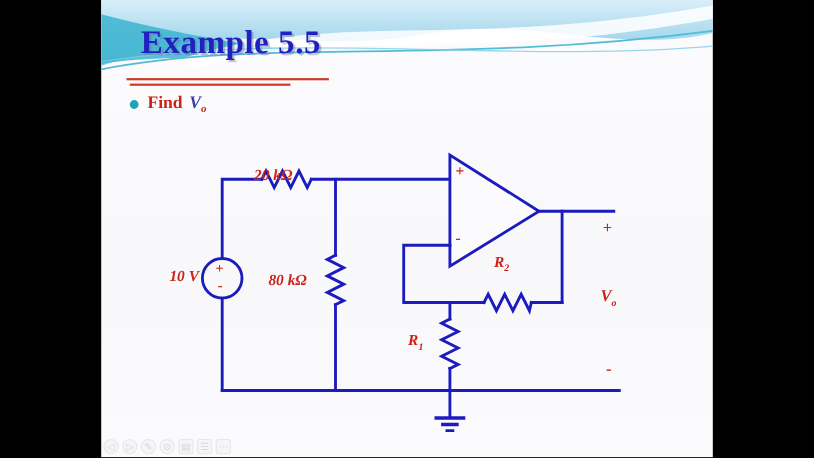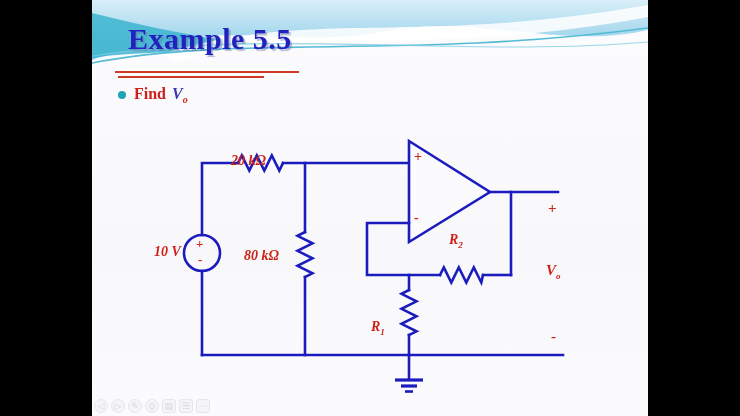--- a/index.html
+++ b/index.html
@@ -96,21 +96,21 @@
         <path d="M303,380 L331,380" stroke-width="3.2"></path>
         <path d="M309,386 L325,386" stroke-width="3.2"></path>
         <path d="M313,391.5 L321,391.5" stroke-width="2.6"></path>
       </g>
     </svg>
 
     <span class="clabel" style="left:139px;top:133px;margin-top:20px;">20 kΩ</span>
     <span class="clabel" style="left:152px;top:248px;text-align:center;">80 kΩ</span>
     <span class="clabel" style="left:62px;top:244px;font-style:italic;">10 V</span>
     <span class="clabel" style="left:357px;top:232px;"><span>R</span><sub>2</sub></span>
-    <span class="clabel" style="left:279px;top:319px;"><span>R</span><sub>1</sub></span>
+    <span class="clabel" style="left:279px;top:303px;"><span>R</span><sub>1</sub></span>
     <span class="clabel" style="left:454px;top:262px;font-size:15px;"><span>V</span><sub>o</sub></span>
 
     <span class="mark" style="left:104px;top:237px;font-size:13px;">+</span>
     <span class="mark" style="left:106px;top:253px;font-size:13px;">-</span>
     <span class="mark" style="left:322px;top:150px;">+</span>
     <span class="mark" style="left:322px;top:211px;">-</span>
     <span class="mark" style="left:456px;top:201px;font-size:15px;">+</span>
     <span class="mark" style="left:459px;top:329px;font-size:15px;">-</span>
 
     <div class="toolbar">

